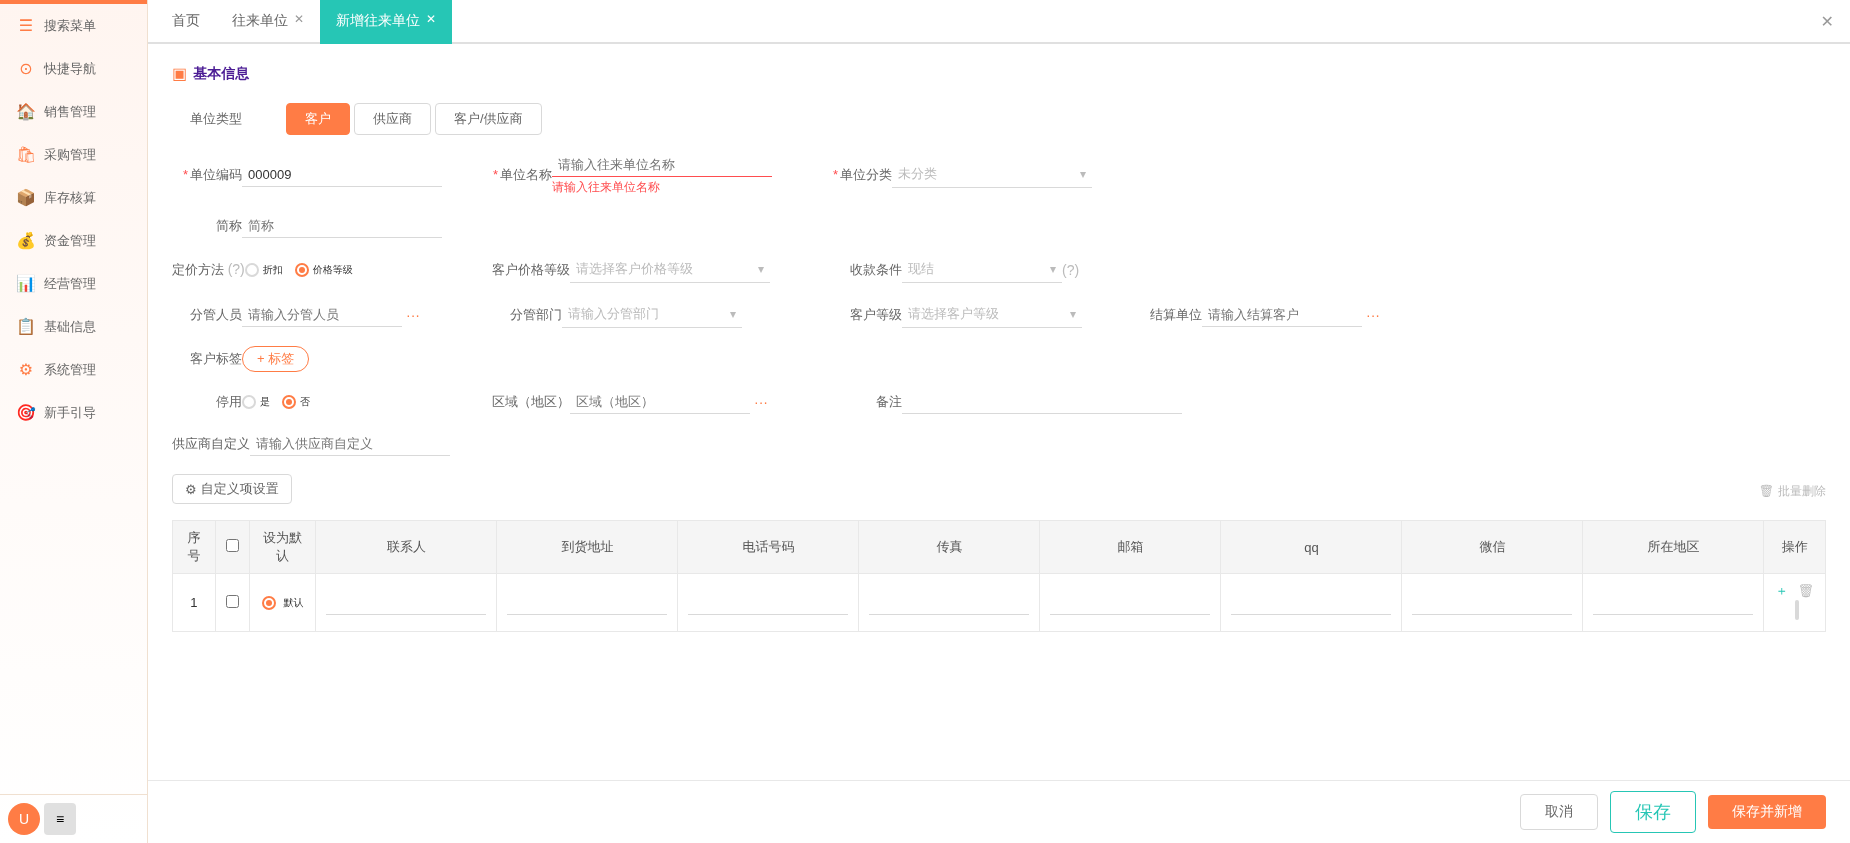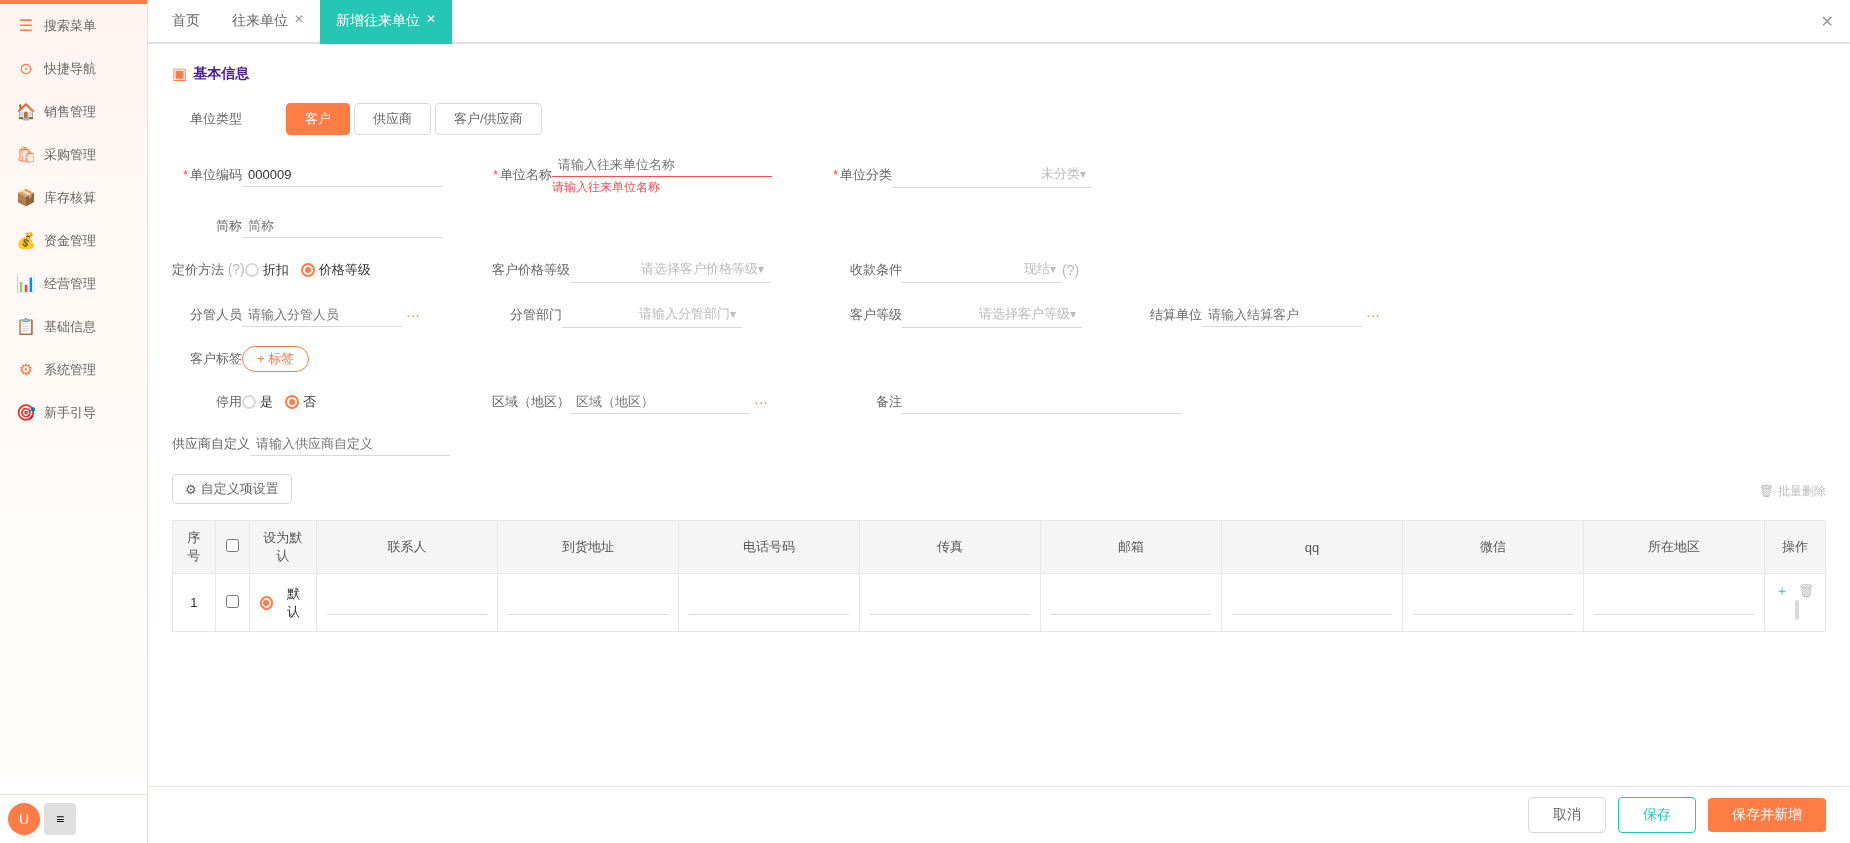--- a/index.html
+++ b/index.html
@@ -168,37 +168,37 @@
       border: none;
       border-bottom: 1px solid #d9d9d9;
       padding: 4px 6px;
       font-size: 13px;
       color: #333;
       outline: none;
       background: transparent;
       min-width: 160px;
       display: flex;
       align-items: center;
-      justify-content: flex-end;
+      justify-content: space-between;
       cursor: pointer;
     }
     .select-control span { color: #bbb; }
     .select-control .chevron { color: #bbb; font-size: 12px; }
 
     .radio-group {
       display: flex;
       align-items: center;
       gap: 12px;
     }
     .radio-item {
       display: flex;
       align-items: center;
       gap: 4px;
       cursor: pointer;
-      font-size: 13px;
+      font-size: 10px;
       color: #333;
     }
     .radio-circle {
       width: 14px;
       height: 14px;
       border-radius: 50%;
       border: 2px solid #d9d9d9;
       display: flex;
       align-items: center;
       justify-content: center;
@@ -302,21 +302,21 @@
       cursor: pointer;
       font-size: 14px;
     }
     .btn-save {
       padding: 8px 24px;
       border: 1px solid #26c6b5;
       border-radius: 4px;
       background: #fff;
       color: #26c6b5;
       cursor: pointer;
-      font-size: 14px;
+      font-size: 18px;
     }
     .btn-save-new {
       padding: 8px 24px;
       border: none;
       border-radius: 4px;
       background: #ff7c45;
       color: #fff;
       cursor: pointer;
       font-size: 14px;
     }

